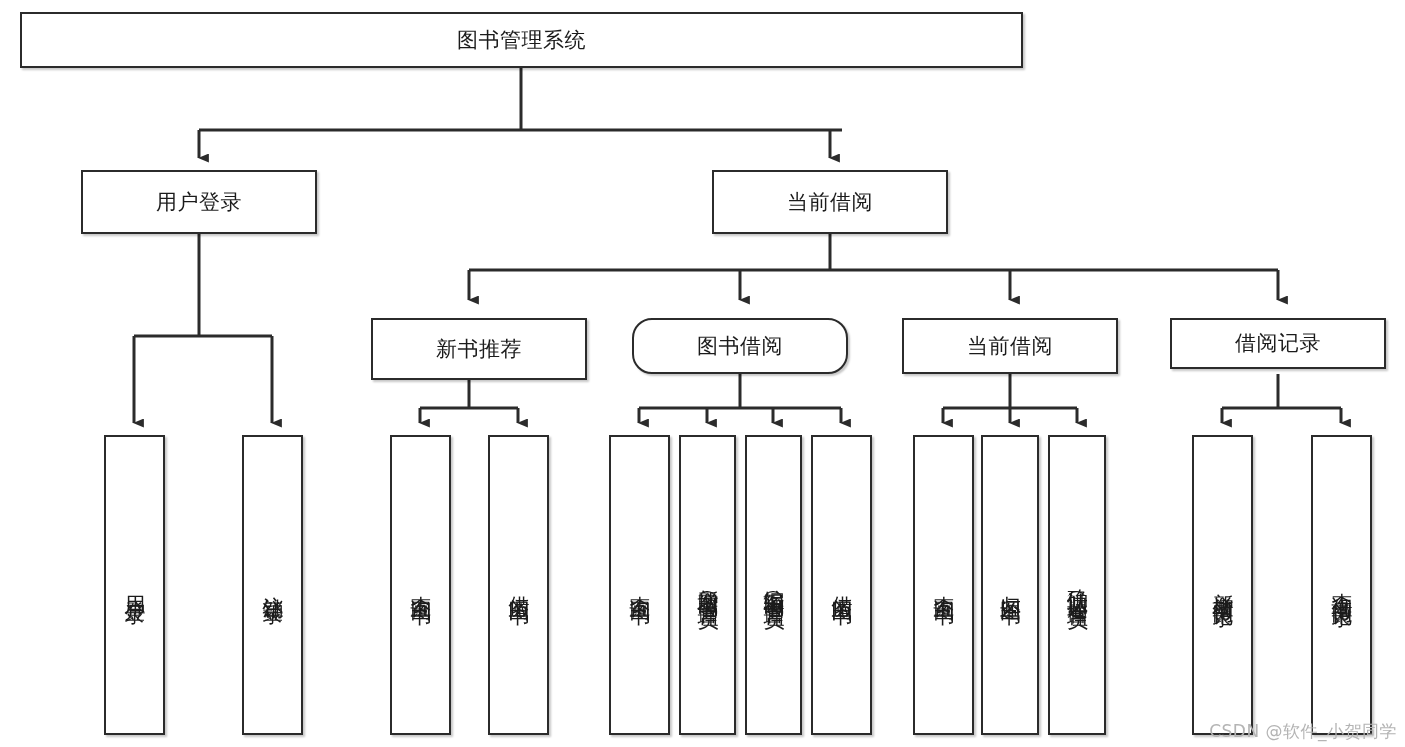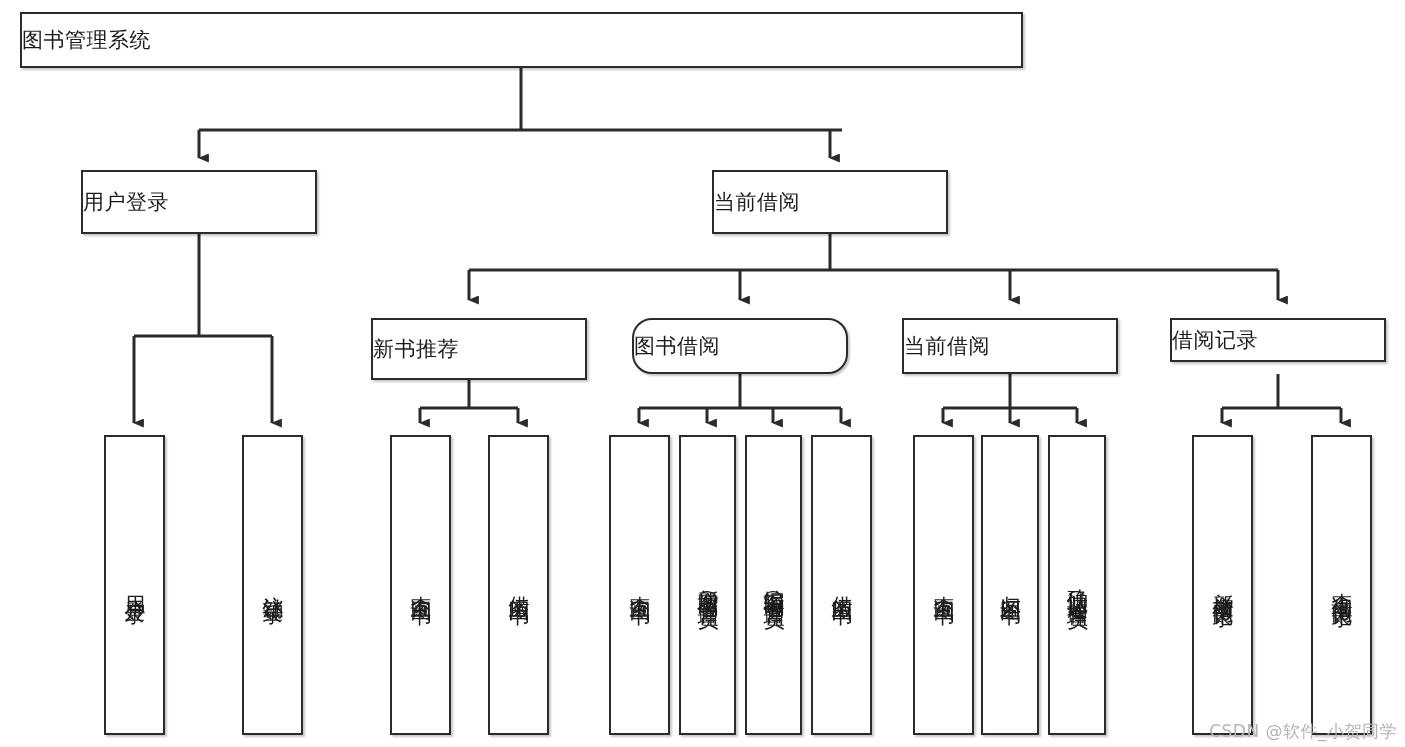--- a/index.html
+++ b/index.html
@@ -26,21 +26,21 @@
     pointer-events: none;
   }
   .node {
     position: absolute;
     box-sizing: border-box;
     background: #ffffff;
     border: 2px solid #2b2b2b;
     box-shadow: 2px 2px 2px rgba(0,0,0,0.22);
     display: flex;
     align-items: center;
-    justify-content: flex-start;
+    justify-content: center;
     color: #1b1b1b;
   }
   .node .lbl {
     display: block;
     text-align: center;
     line-height: 1.18;
     letter-spacing: 0.5px;
   }
   
   .node.h .lbl {
@@ -141,21 +141,21 @@
 
   <div class="node h" style="left:361px; top:318px; width:216px; height:62px;margin-left:10px;">
     <span class="lbl">新书推荐</span>
   </div>
   <div class="node h" style="left:632px; top:318px; width:216px; height:56px;border-radius:20px;">
     <span class="lbl">图书借阅</span>
   </div>
   <div class="node h" style="left:902px; top:318px; width:216px; height:56px;">
     <span class="lbl">当前借阅</span>
   </div>
-  <div class="node h" style="left:1170px; top:318px; width:216px; height:44px;">
+  <div class="node h" style="left:1170px; top:318px; width:216px; height:51px;">
     <span class="lbl">借阅记录</span>
   </div>
 
   <div class="node v" style="left:104px; top:435px; width:61px; height:300px;">
     <span class="lbl">用户登录</span>
   </div>
   <div class="node v" style="left:242px; top:435px; width:61px; height:300px;">
     <span class="lbl">注销登录</span>
   </div>
 

